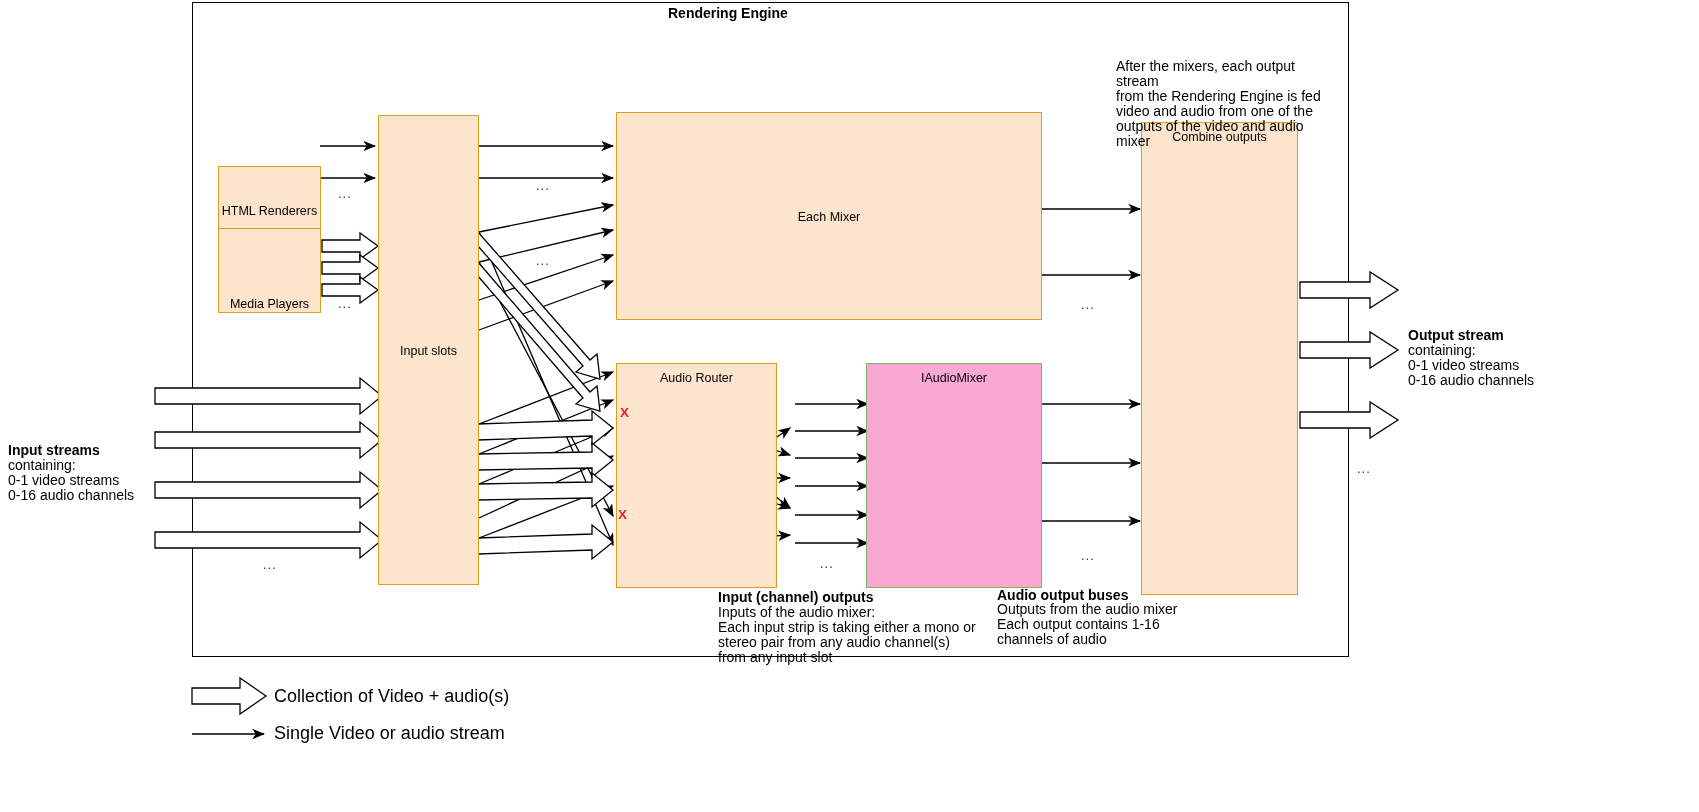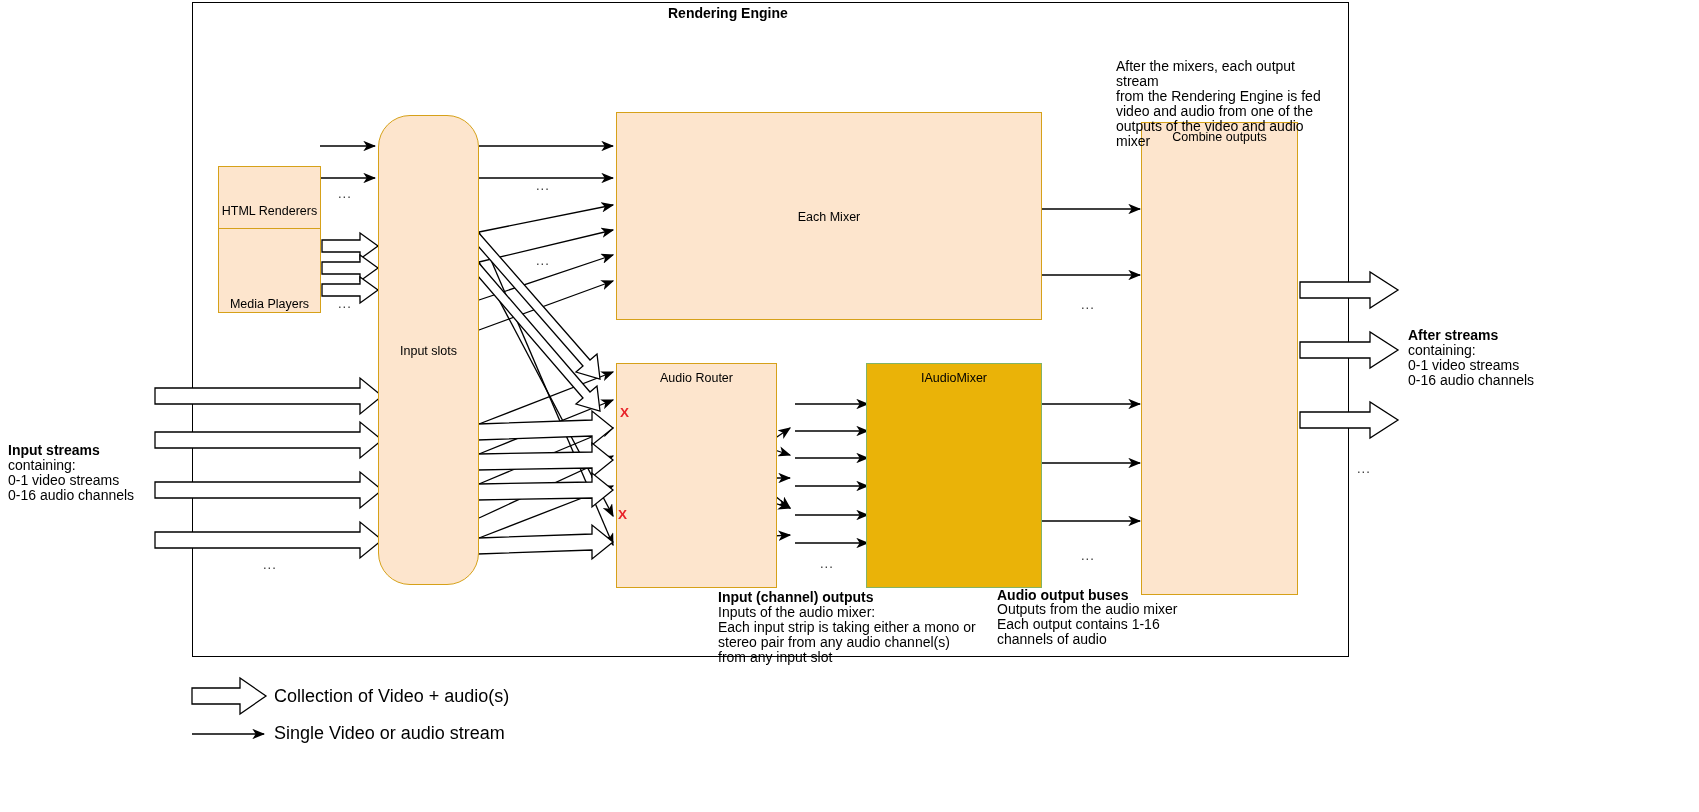--- a/index.html
+++ b/index.html
@@ -2,21 +2,21 @@
 <html><head>
 <meta charset="utf-8">
 <style>
   html,body{margin:0;padding:0;background:#ffffff;}
   body{width:1699px;height:812px;position:relative;overflow:hidden;
        font-family:"Liberation Sans","DejaVu Sans",sans-serif;color:#000;}
   #stage{position:absolute;left:0;top:0;width:1699px;height:812px;}
   svg#wires{position:absolute;left:0;top:0;width:1699px;height:812px;pointer-events:none;}
   .box{position:absolute;box-sizing:border-box;}
   .orange{background:#fde5cd;border:1.6px solid #d6a119;}
-  .green{background:#eab308;border:1.6px solid #82b366;}
+  .green{background:#f9a8d4;border:1.6px solid #82b366;}
   .boxlabel{position:absolute;left:0;right:0;text-align:center;font-size:12.5px;line-height:15px;}
   .outline{position:absolute;box-sizing:border-box;border:1.6px solid #000;background:transparent;}
   .txt{position:absolute;font-size:14px;line-height:15px;text-align:left;white-space:pre-line;}
   .txt.bold{font-weight:bold;}
   .ell{position:absolute;font-size:13px;color:#333;letter-spacing:1px;}
   .xmark{position:absolute;font-size:13.5px;font-weight:bold;color:#e8232a;}
   .legtxt{position:absolute;font-size:18px;line-height:15px;text-align:left;}
 </style>
 </head>
 <body>
@@ -113,21 +113,21 @@
   </svg>
 
   <div class="box orange" style="left:218px;top:118px;width:103px;height:88px;margin-top:48px;">
     <div class="boxlabel" style="top:37px;">HTML Renderers</div>
   </div>
 
   <div class="box orange" style="left:218px;top:228px;width:103px;height:85px;">
     <div class="boxlabel" style="top:35px;margin-top:33px;">Media Players</div>
   </div>
 
-  <div class="box orange" style="left:378px;top:115px;width:101px;height:470px;border-radius:32px;">
+  <div class="box orange" style="left:378px;top:115px;width:101px;height:470px;">
     <div class="boxlabel" style="top:228px;">Input slots</div>
   </div>
 
   <div class="box orange" style="left:616px;top:112px;width:426px;height:208px;">
     <div class="boxlabel" style="top:97px;">Each Mixer</div>
   </div>
 
   <div class="box orange" style="left:616px;top:363px;width:161px;height:225px;">
     <div class="boxlabel" style="top:7px;">Audio Router</div>
   </div>
@@ -143,21 +143,21 @@
   <div class="txt" style="left:1116px;top:42px;width:205px;margin-top:17px;">After the mixers, each output stream
 from the Rendering Engine is fed
 video and audio from one of the
 outputs of the video and audio mixer</div>
 
   <div class="txt bold" style="left:8px;top:443px;width:150px;">Input streams</div>
   <div class="txt" style="left:8px;top:458px;width:150px;">containing:
 0-1 video streams
 0-16 audio channels</div>
 
-  <div class="txt bold" style="left:1408px;top:328px;width:152px;">After streams</div>
+  <div class="txt bold" style="left:1408px;top:328px;width:152px;">Output stream</div>
   <div class="txt" style="left:1408px;top:343px;width:152px;">containing:
 0-1 video streams
 0-16 audio channels</div>
 
   <div class="txt bold" style="left:718px;top:590px;width:290px;">Input (channel) outputs</div>
   <div class="txt" style="left:718px;top:605px;width:290px;">Inputs of the audio mixer:
 Each input strip is taking either a mono or
 stereo pair from any audio channel(s)
 from any input slot</div>
 

